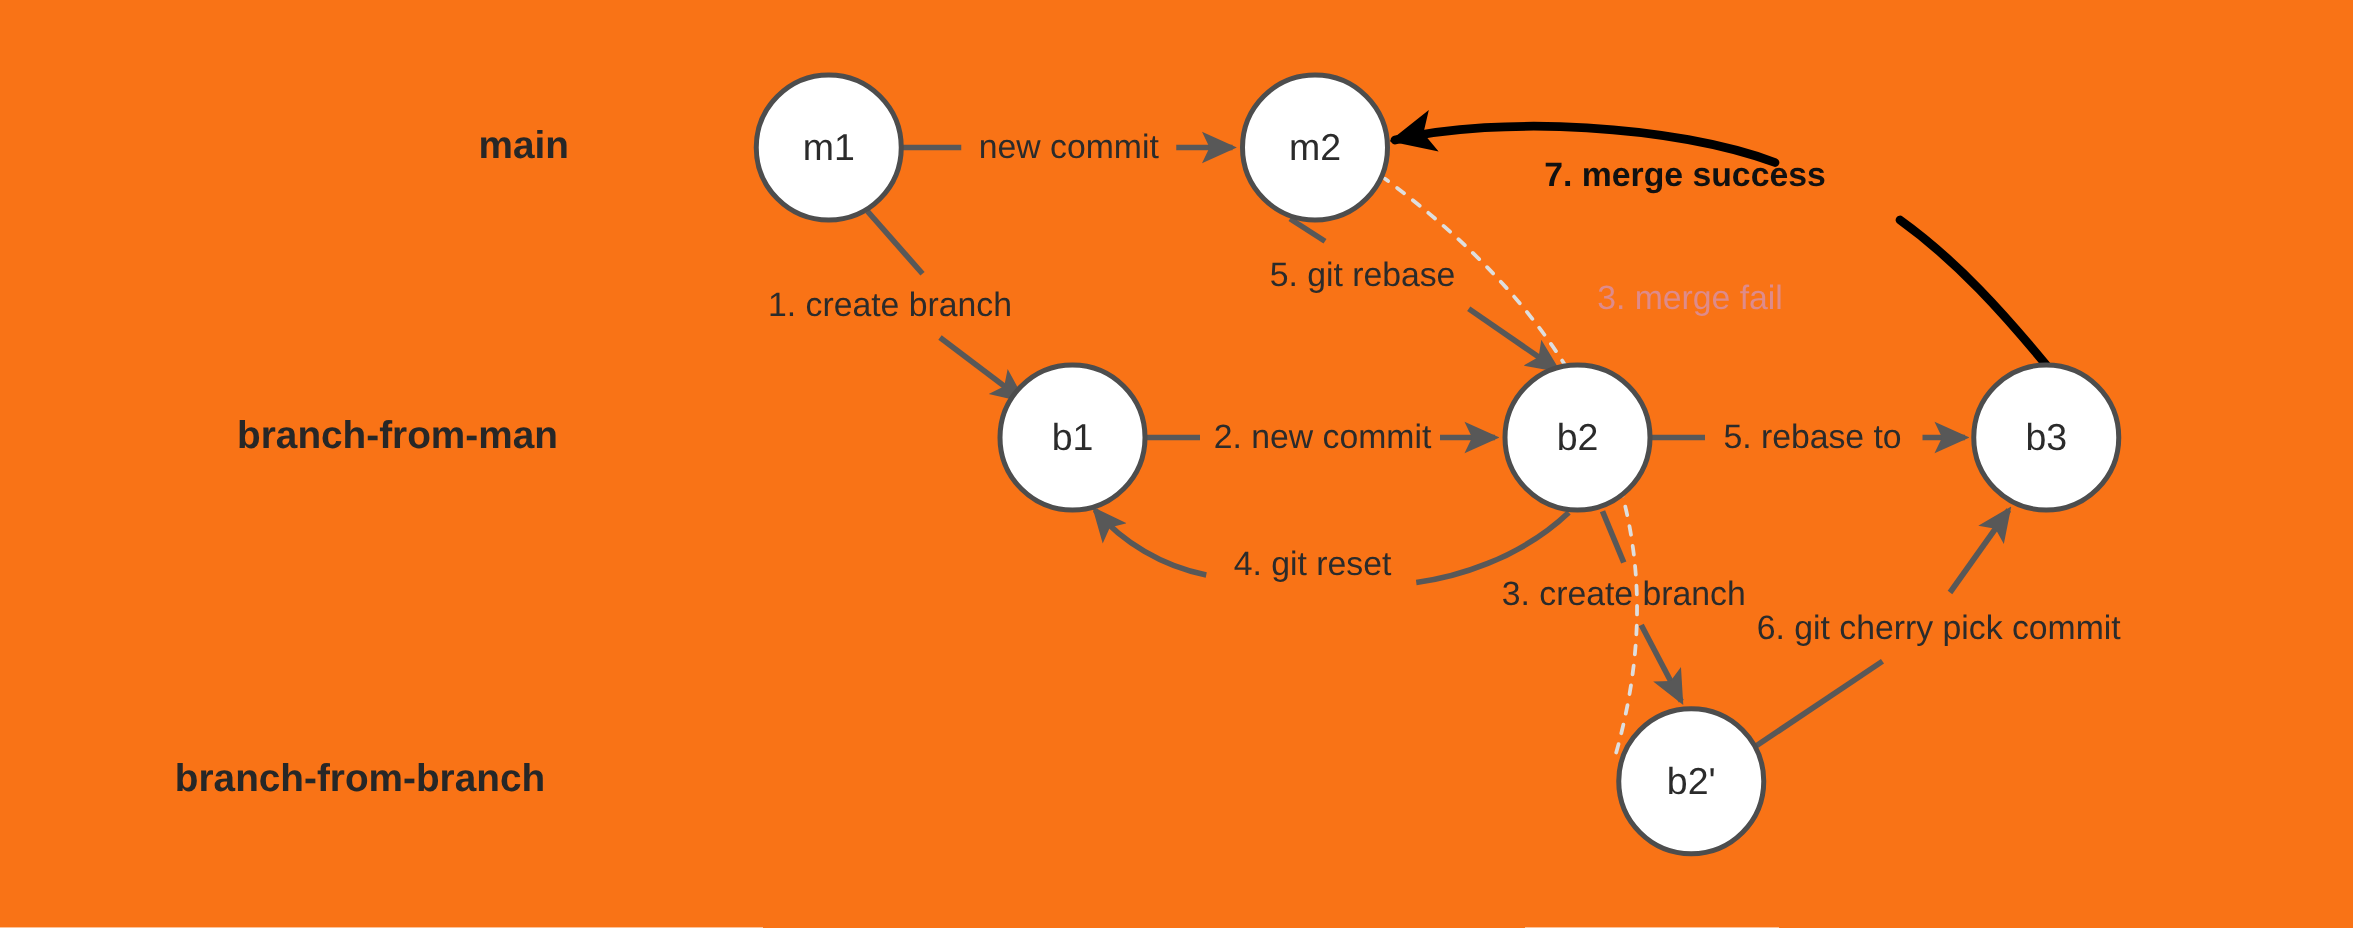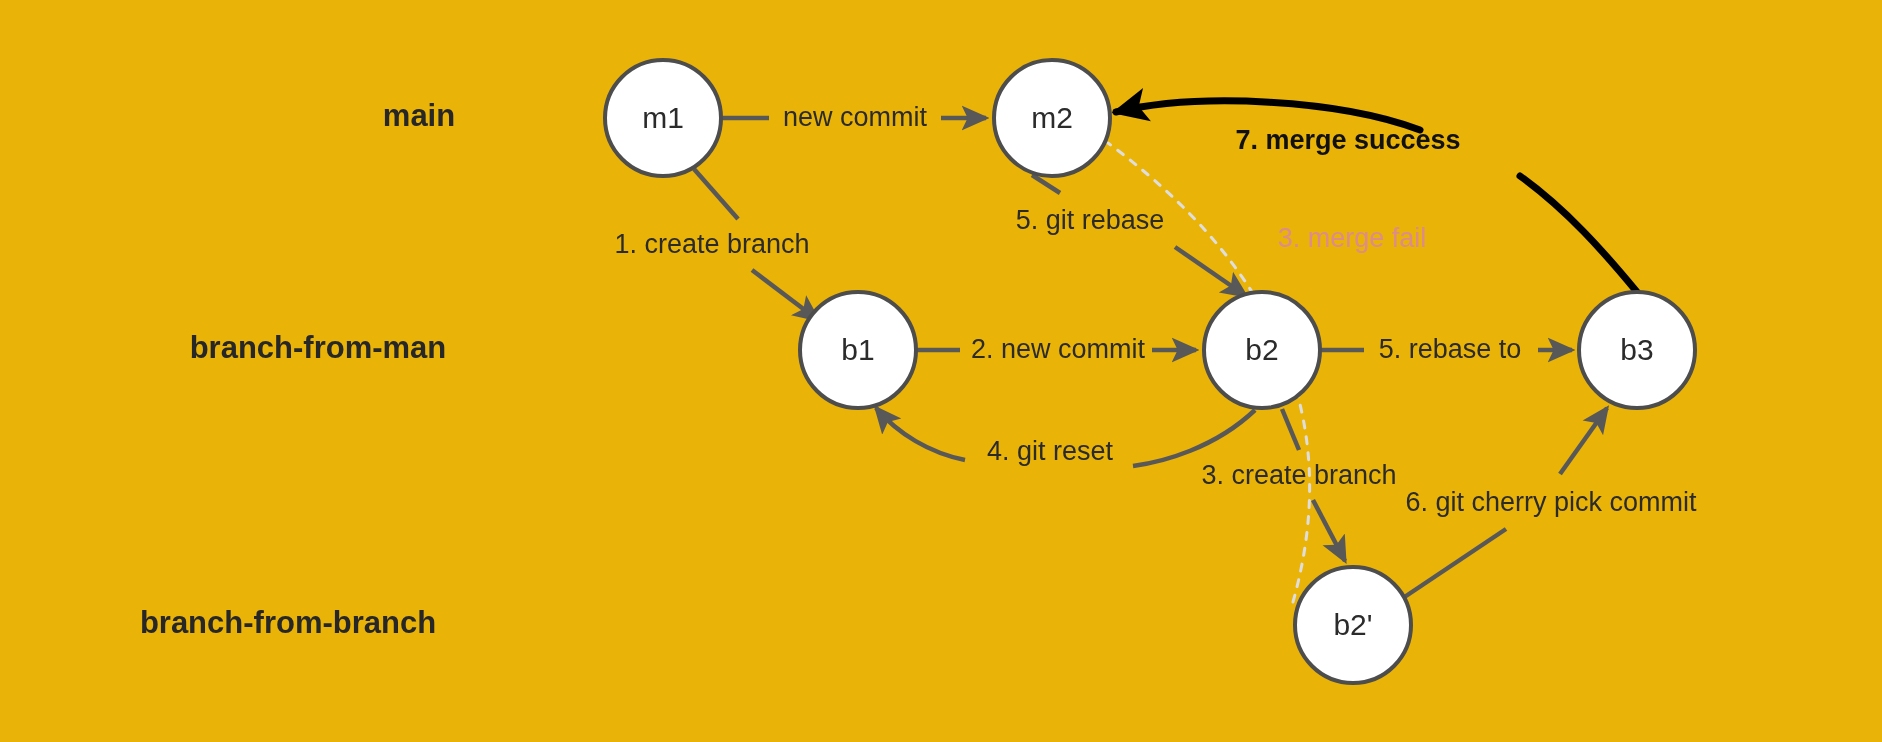--- a/index.html
+++ b/index.html
@@ -10,21 +10,21 @@
   body {
     width: 1882px;
     height: 742px;
     overflow: hidden;
     font-family: "Liberation Sans", sans-serif;
   }
   #canvas {
     position: relative;
     width: 1882px;
     height: 742px;
-    background: #eab308;
+    background: #f97316;
   }
   #diagram-svg {
     position: absolute;
     top: 0;
     left: 0;
     width: 1882px;
     height: 742px;
   }
   .node-circle {
     fill: #ffffff;

